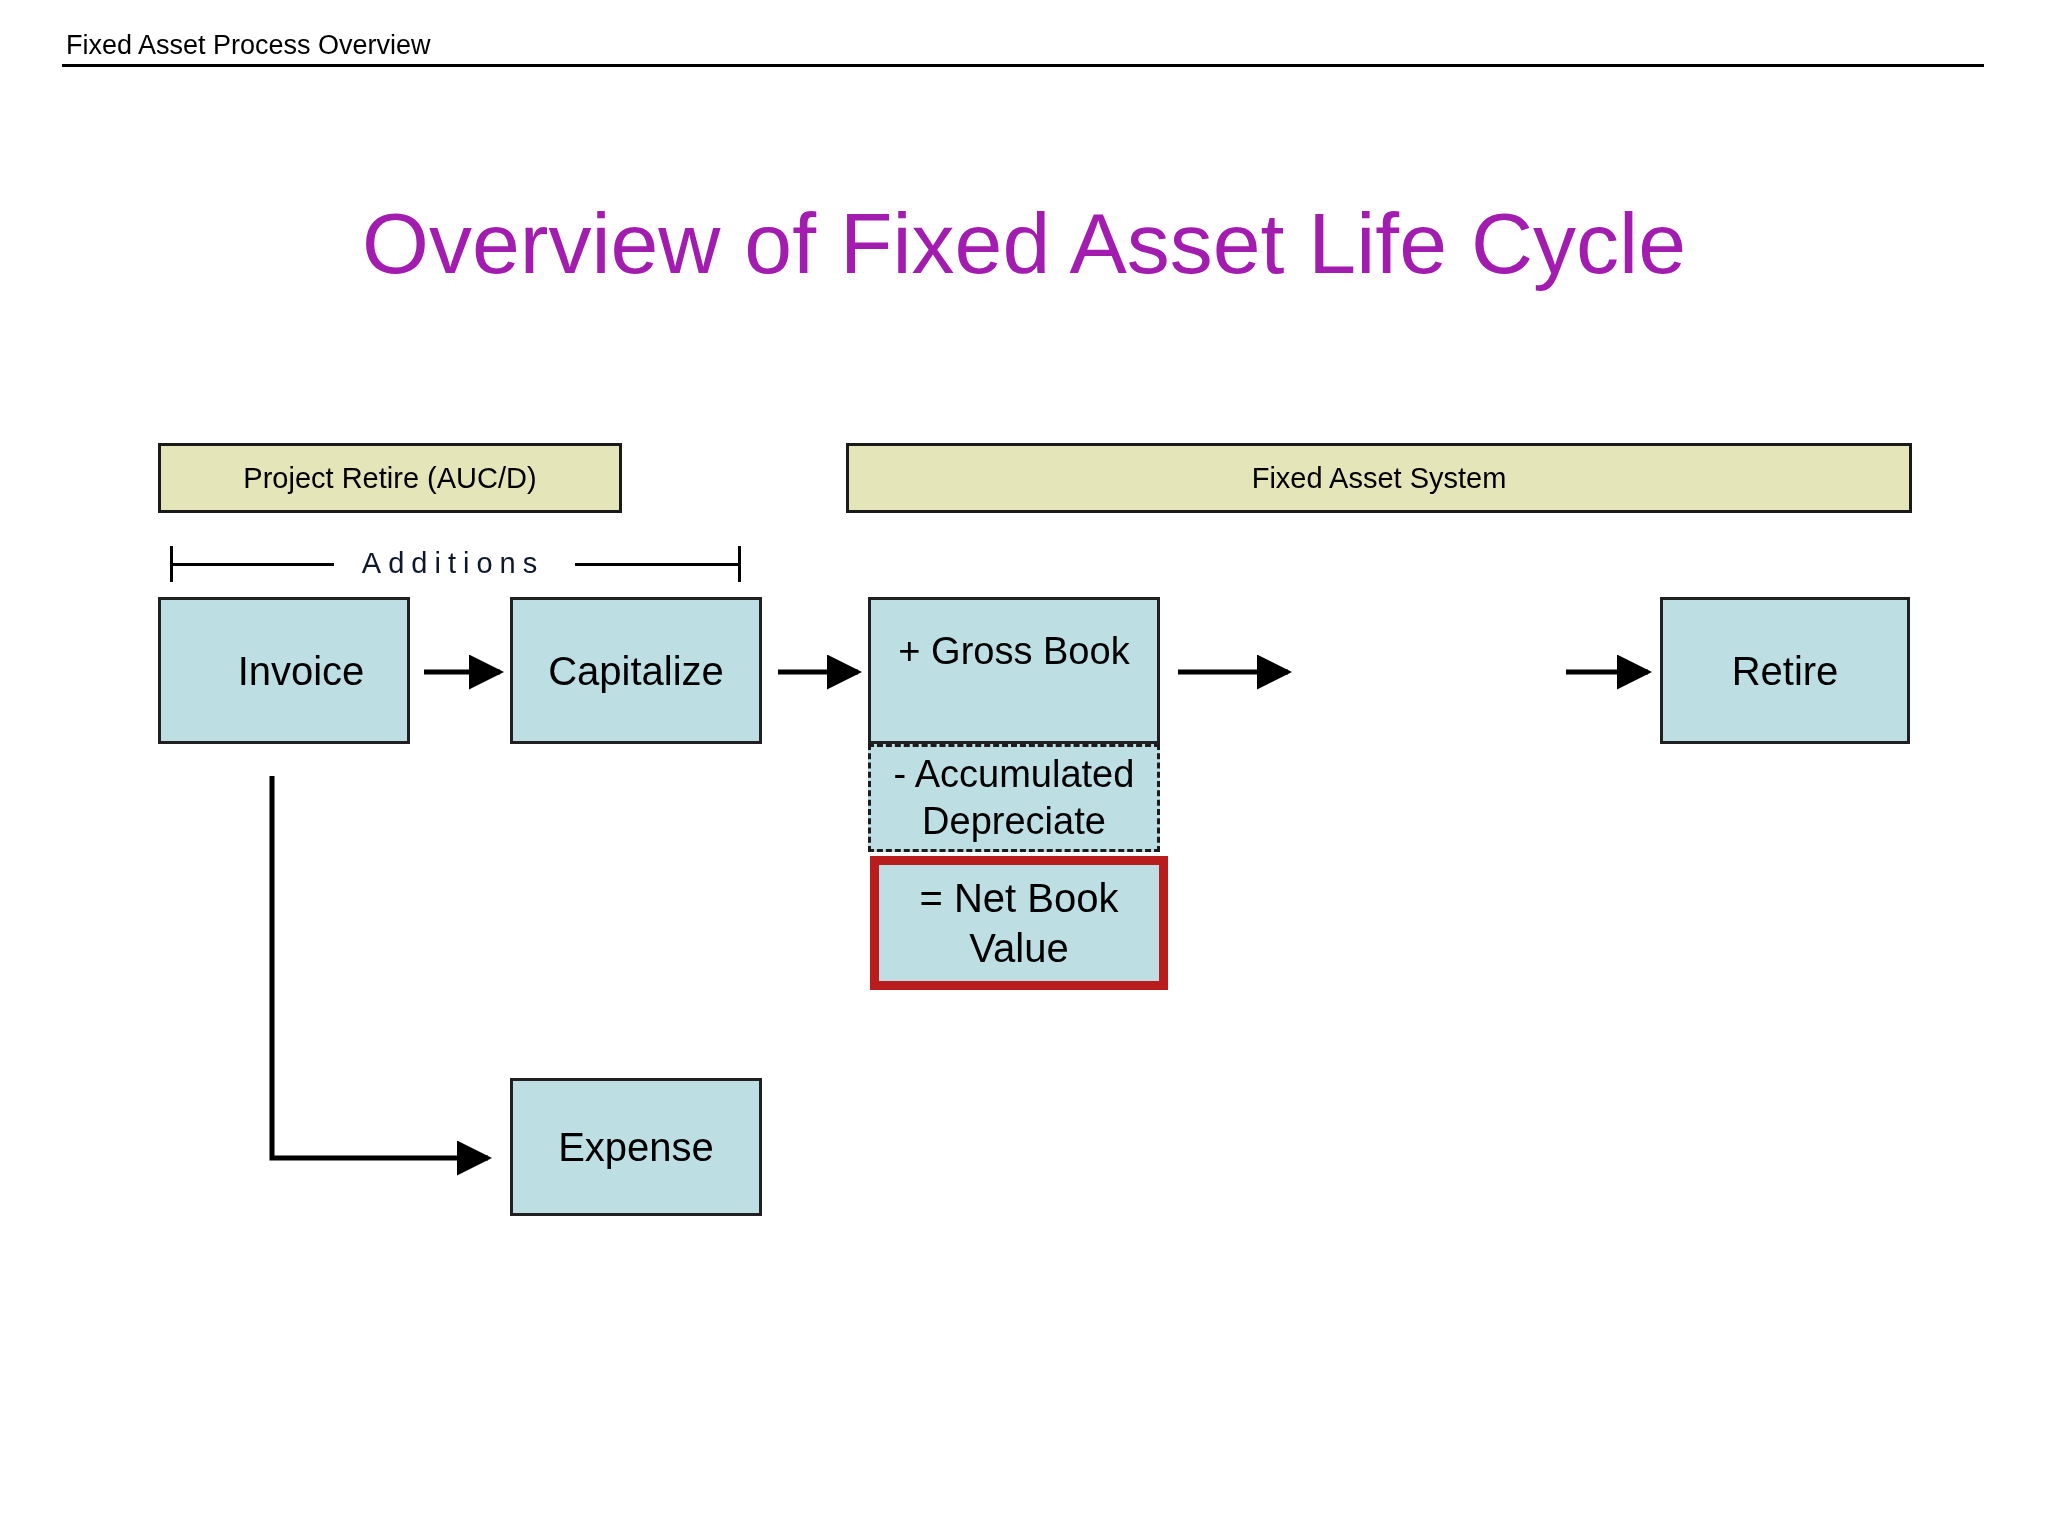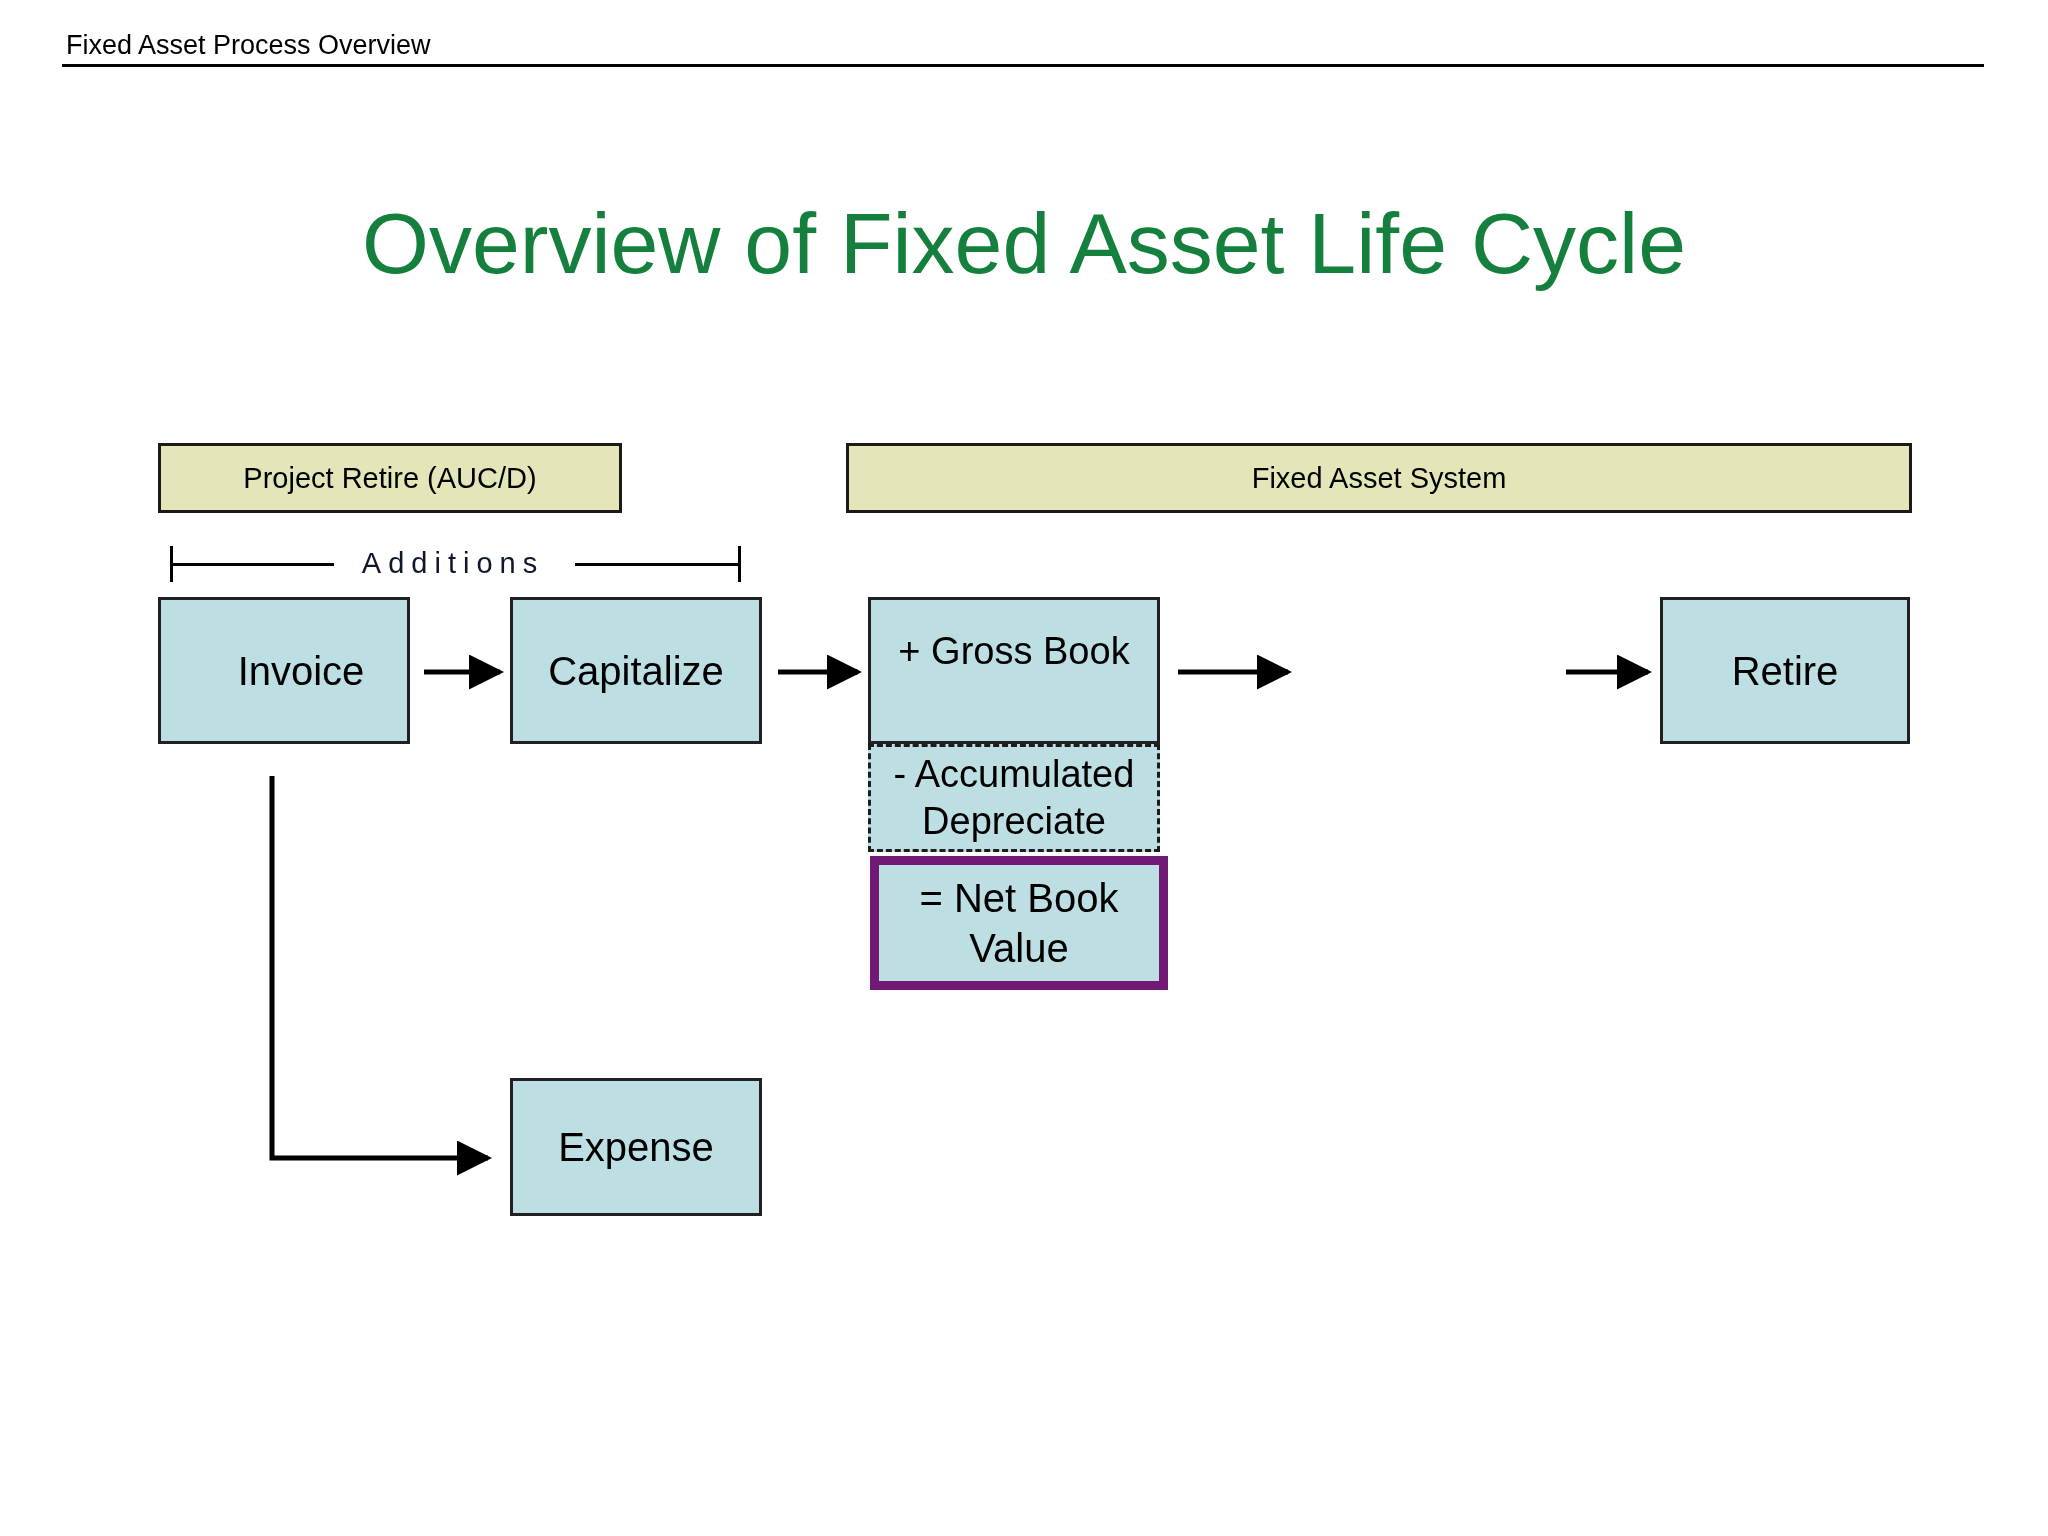--- a/index.html
+++ b/index.html
@@ -47,21 +47,21 @@
   #slide-title {
     position: absolute;
     left: 0;
     top: 195px;
     width: 2048px;
     text-align: center;
     font-size: 86px;
     line-height: 96px;
     font-weight: 400;
     letter-spacing: 0px;
-    color: #15803d;
+    color: #a21caf;
   }
 
   
   #diagram {
     position: absolute;
     left: 0;
     top: 0;
     width: 2048px;
     height: 1536px;
   }
@@ -156,21 +156,21 @@
     justify-content: center;
     text-align: center;
     font-size: 38px;
     line-height: 47px;
     color: #000;
   }
   #box-nbv {
     position: absolute;
     left: 870px; top: 856px; width: 298px; height: 134px;
     background: #bddfe3;
-    border: 9px solid #701a75;
+    border: 9px solid #b91c1c;
     box-sizing: border-box;
     display: flex;
     align-items: center;
     justify-content: center;
     text-align: center;
     font-size: 40px;
     line-height: 50px;
     color: #000;
   }
 

